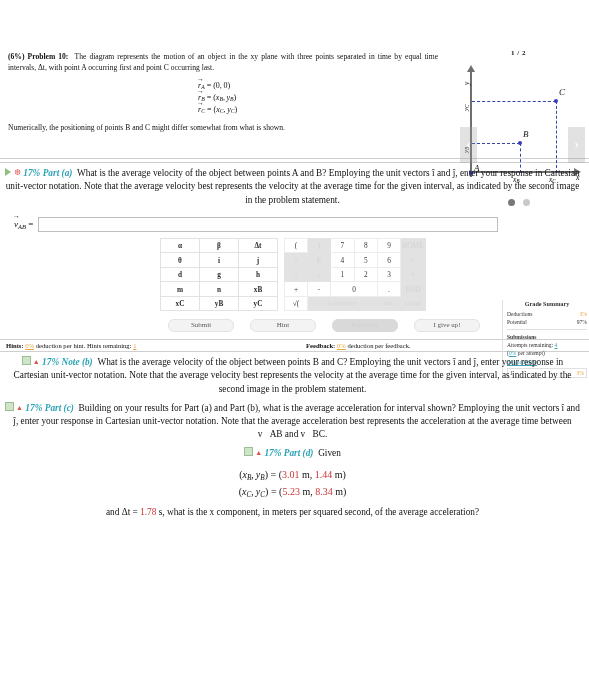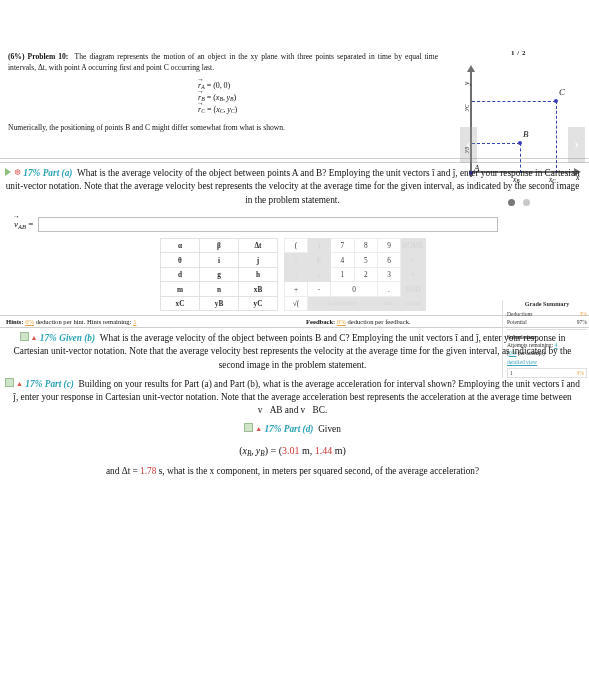--- a/index.html
+++ b/index.html
@@ -307,20 +307,26 @@
           <tr>
             <td>√(</td>
             <td class="gray xwide" colspan="3" style="font-size:5px;">BACKSPACE</td>
             <td class="gray" style="font-size:5px;">DEL</td>
             <td class="gray" style="font-size:5px;">CLEAR</td>
           </tr>
         </tbody>
       </table>
     </div>
 
+    <div class="actions">
+      <div class="btn">Submit</div>
+      <div class="btn">Hint</div>
+      <div class="btn btn-disabled">Feedback</div>
+      <div class="btn">I give up!</div>
+    </div>
   </div>
 
   <div class="hintbar">
     <div class="left">
       <b>Hints:</b>
       <span class="orange">0%</span>
       <span>deduction per hint. Hints remaining:</span>
       <span class="orange">1</span>
     </div>
     <div>
@@ -354,21 +360,21 @@
     <div class="gbox">
       <span>1</span>
       <span class="gval">3%</span>
     </div>
   </div>
 
   <div class="part">
     <div class="part-body">
       <span class="expander"></span><span class="tri">▲</span>
       <span class="pct">17%</span>
-      <span class="pct">Given (b)</span>
+      <span class="pct">Note (b)</span>
       &nbsp;<span>What is the average velocity of the object between points B and C? Employing the unit vectors î and ĵ, enter your response in Cartesian unit-vector notation. Note that the average velocity best represents the velocity at the average time for the given interval, as indicated by the second image in the problem statement.</span>
     </div>
   </div>
 
   <div class="part">
     <div class="part-body">
       <span class="expander"></span><span class="tri">▲</span>
       <span class="pct">17%</span>
       <span class="pct">Part (c)</span>
       &nbsp;<span>Building on your results for Part (a) and Part (b), what is the average acceleration for interval shown? Employing the unit vectors î and ĵ, enter your response in Cartesian unit-vector notation. Note that the average acceleration best represents the acceleration at the average time between v⃗AB and v⃗BC.</span>
@@ -380,20 +386,23 @@
       <span class="expander"></span><span class="tri">▲</span>
       <span class="pct">17%</span>
       <span class="pct">Part (d)</span>
       &nbsp;<span>Given</span>
     </div>
 
     <div class="part-eqs">
       <div>
         (<span class="it">x</span><span class="sub">B</span>, <span class="it">y</span><span class="sub">B</span>) = (<span class="red">3.01</span><span> m, </span><span class="red">1.44</span><span> m)</span>
       </div>
+      <div>
+        (<span class="it">x</span><span class="sub">C</span>, <span class="it">y</span><span class="sub">C</span>) = (<span class="red">5.23</span><span> m, </span><span class="red">8.34</span><span> m)</span>
+      </div>
     </div>
 
     <div class="part-body">
       <span>and Δt = </span><span class="red">1.78</span><span> s, what is the x component, in meters per squared second, of the average acceleration?</span>
     </div>
   </div>
 
 
 
 </div>

